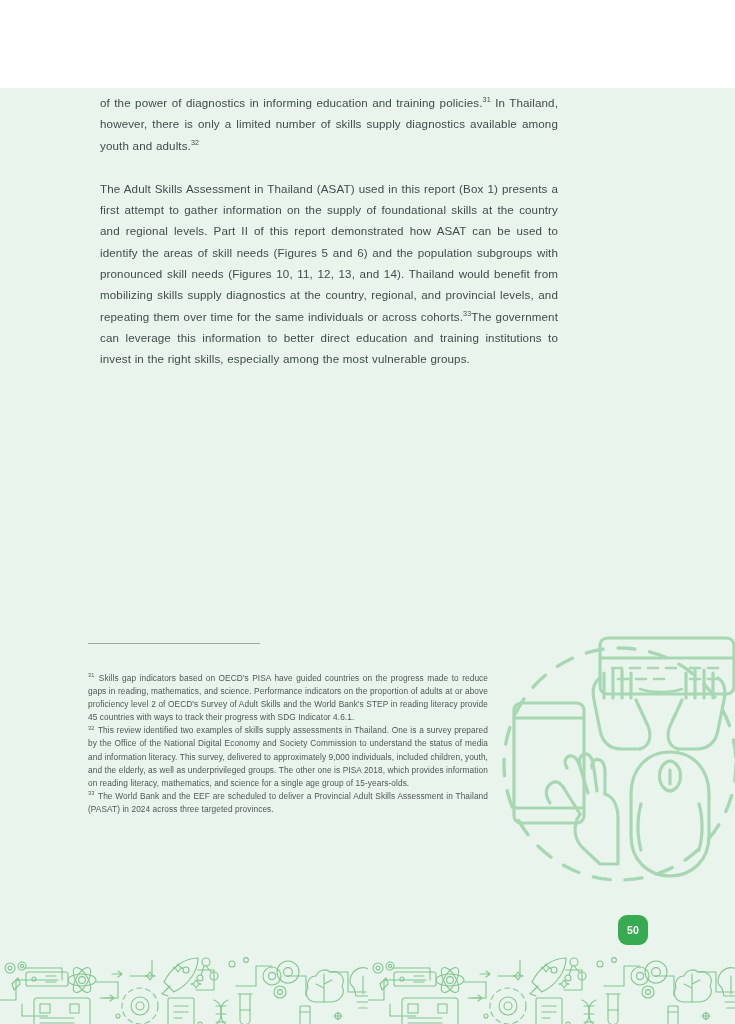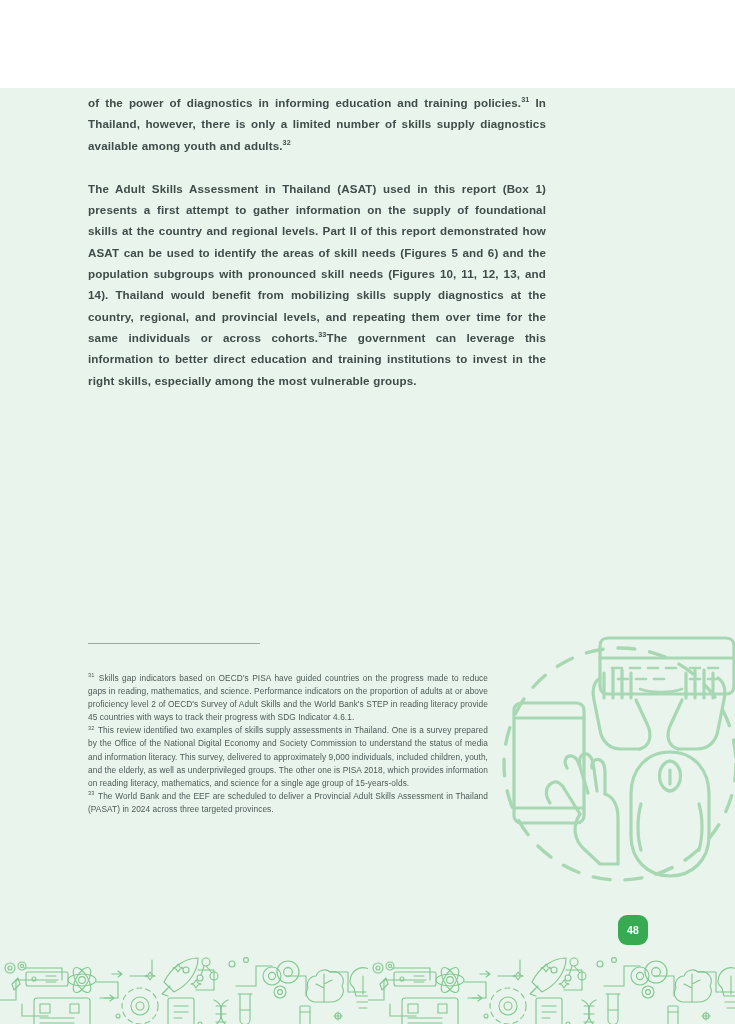--- a/index.html
+++ b/index.html
@@ -26,24 +26,23 @@
     left: 0;
     top: 88px;
     width: 735px;
     height: 936px;
     background: #e9f4ec;
   }
 
   
   #content-column {
     position: absolute;
-    left: 88px;
+    left: 100px;
     top: 92px;
     width: 458px;
-    font-weight: bold;
   }
 
   .body-para {
     margin: 0 0 22px 0;
     font-size: 11.6px;
     line-height: 21.3px;
     color: #3f4d4a;
     text-align: justify;
     letter-spacing: 0.12px;
     word-spacing: 0.3px;
@@ -198,21 +197,21 @@
     <p class="body-para">The Adult Skills Assessment in Thailand (ASAT) used in this report (Box 1) presents a first attempt to gather information on the supply of foundational skills at the country and regional levels. Part II of this report demonstrated how ASAT can be used to identify the areas of skill needs (Figures 5 and 6) and the population subgroups with pronounced skill needs (Figures 10, 11, 12, 13, and 14). Thailand would benefit from mobilizing skills supply diagnostics at the country, regional, and provincial levels, and repeating them over time for the same individuals or across cohorts.<sup>33</sup>The government can leverage this information to better direct education and training institutions to invest in the right skills, especially among the most vulnerable groups.</p>
   </div>
 
   <div id="footnotes">
     <div id="footnote-rule"></div>
     <p class="footnote"><sup>31</sup> Skills gap indicators based on OECD's PISA have guided countries on the progress made to reduce gaps in reading, mathematics, and science. Performance indicators on the proportion of adults at or above proficiency level 2 of OECD's Survey of Adult Skills and the World Bank's STEP in reading literacy provide 45 countries with ways to track their progress with SDG Indicator 4.6.1.</p>
     <p class="footnote"><sup>32</sup> This review identified two examples of skills supply assessments in Thailand. One is a survey prepared by the Office of the National Digital Economy and Society Commission to understand the status of media and information literacy. This survey, delivered to approximately 9,000 individuals, included children, youth, and the elderly, as well as underprivileged groups. The other one is PISA 2018, which provides information on reading literacy, mathematics, and science for a single age group of 15-years-olds.</p>
     <p class="footnote"><sup>33</sup> The World Bank and the EEF are scheduled to deliver a Provincial Adult Skills Assessment in Thailand (PASAT) in 2024 across three targeted provinces.</p>
   </div>
 
-  <div id="page-badge" style="background: rgb(56, 171, 82);">48</div>
+  <div id="page-badge" style="background: rgb(56, 171, 82);">50</div>
 
   <div id="bottom-band">
     <svg class="tile t1" viewBox="0 0 368 78" xmlns="http://www.w3.org/2000/svg">
       <g id="band-art" fill="none" stroke="#6fbf7f" stroke-width="1.1" stroke-linecap="round" stroke-linejoin="round" opacity="0.85">
 
         <path d="M-6 54 L16 54 L16 34 L58 34"></path>
         <path d="M62 34 L62 22 L24 22"></path>
         <path d="M22 58 L22 70 L48 70"></path>
         <path d="M96 36 L118 36 L118 52 L100 52"></path>
         <path d="M130 30 L152 30 L152 14"></path>

